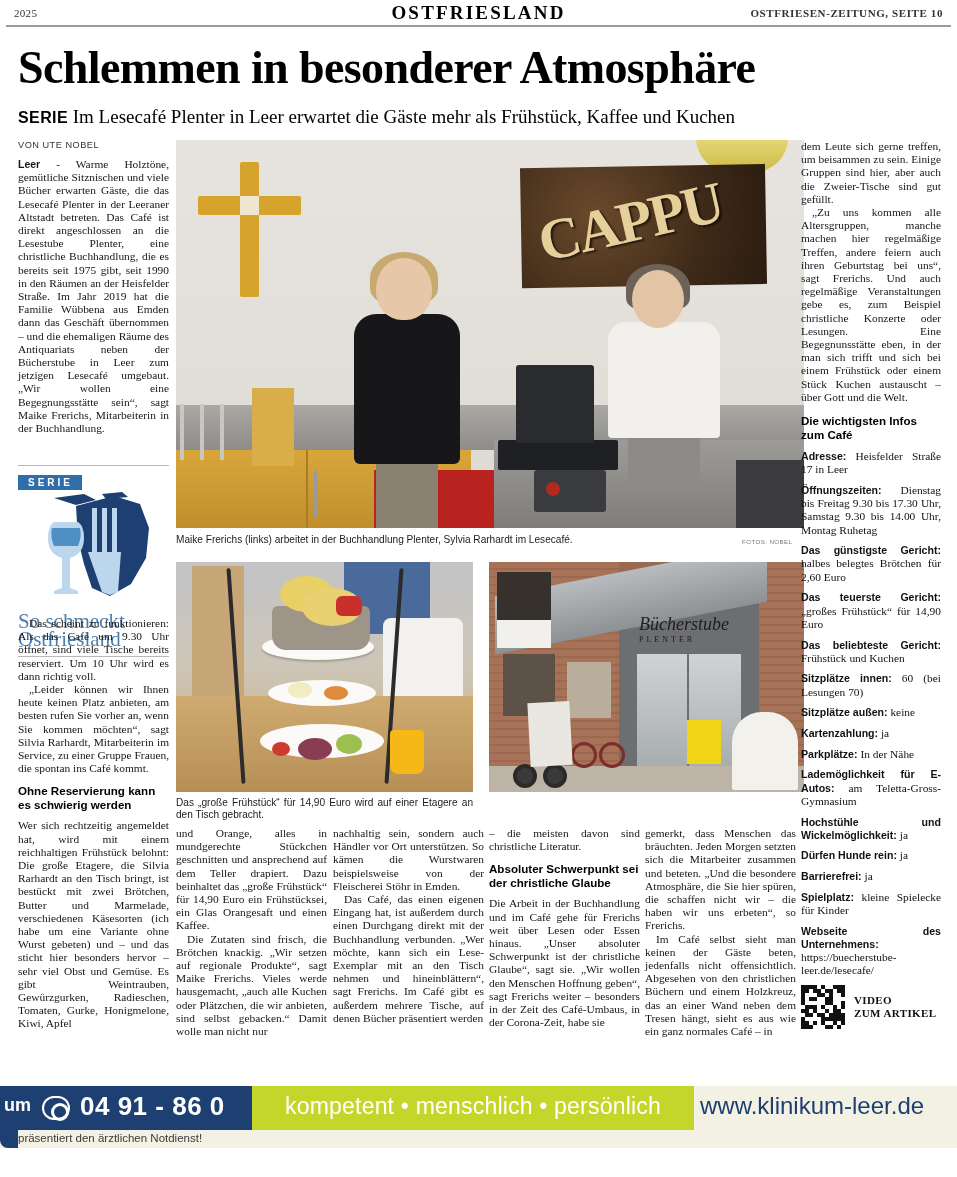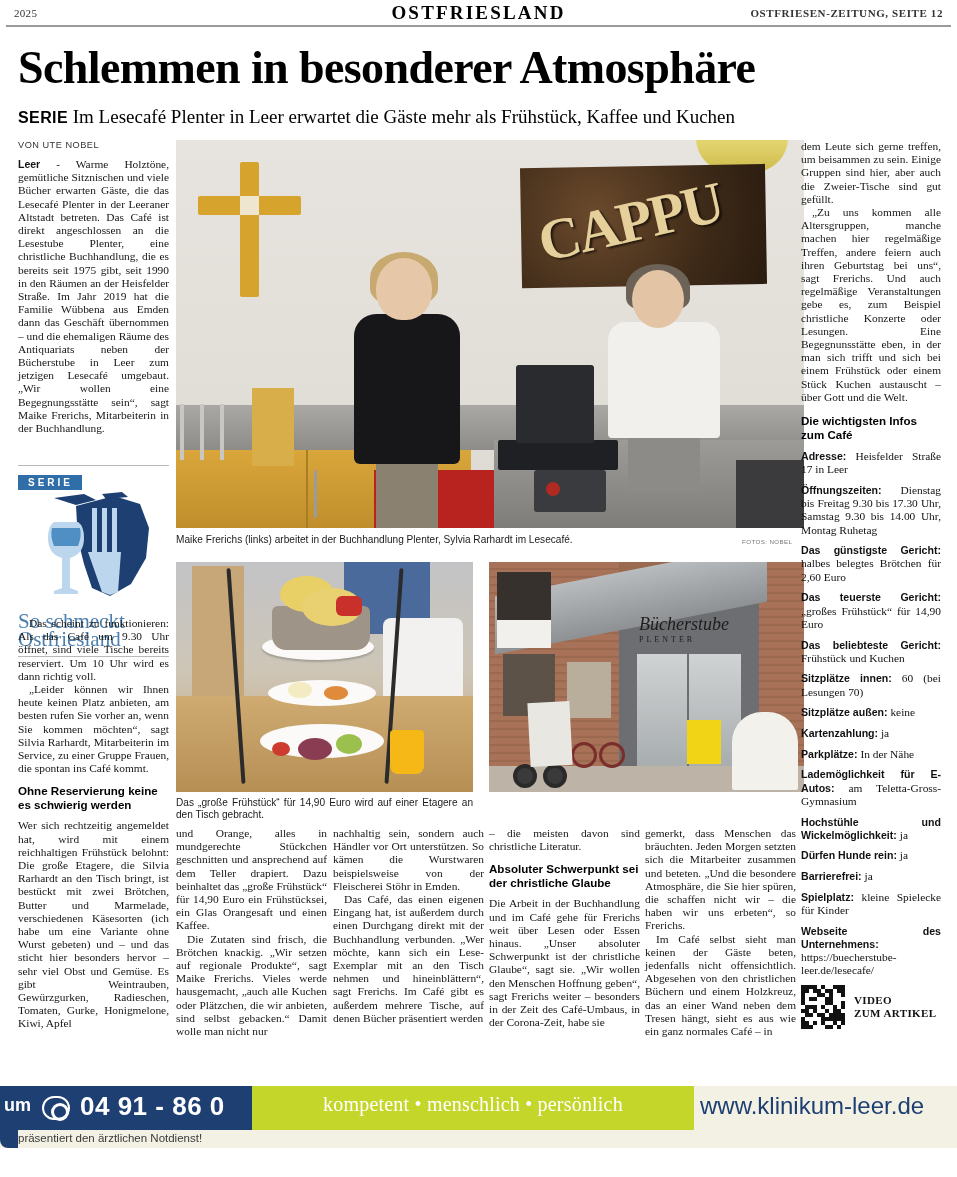--- a/index.html
+++ b/index.html
@@ -247,35 +247,35 @@
   .ad-um { position:absolute; left:4px; top:9px; font-family:"Liberation Sans", sans-serif;
           font-weight:bold; font-size:18px; color:#fff; }
   .ad-phone-icon { position:absolute; left:42px; top:10px; width:28px; height:24px;
           border:2px solid #fff; border-radius:12px; }
   .ad-phone-icon:after{ content:""; position:absolute; left:7px; top:5px; width:12px; height:12px;
           border:3px solid #fff; border-radius:50%; }
   .ad-number { position:absolute; left:80px; top:5px; font-family:"Liberation Sans", sans-serif;
           font-weight:bold; font-size:26px; color:#fff; letter-spacing:.5px;}
   .ad-green { position:absolute; left:252px; top:0; width:442px; height:44px; background:#c5d62b; }
   .ad-green-txt { position:absolute; left:0; right:0; top:7px; text-align:center;
-          font-family:Liberation Serif, serif; font-size:20px; color:#fff; letter-spacing:.2px;}
+          font-family:Liberation Sans, sans-serif; font-size:23px; color:#fff; letter-spacing:.2px;}
   .ad-url { position:absolute; left:700px; top:6px; font-family:"Liberation Sans", sans-serif;
           font-size:24px; color:#1d3f72; }
   .ad-tag { position:absolute; left:18px; top:46px; font-family:"Liberation Sans", sans-serif;
           font-size:11.5px; color:#3a3a3a; }
 </style>
 </head>
 <body>
 
 <div class="page">
 
   <div class="masthead">
     <div class="mh-left">2025</div>
     <div class="mh-center">OSTFRIESLAND</div>
-    <div class="mh-right">OSTFRIESEN-ZEITUNG, SEITE 12</div>
+    <div class="mh-right">OSTFRIESEN-ZEITUNG, SEITE 10</div>
   </div>
   <div class="mh-rule"></div>
 
   <div class="headline">Schlemmen in besonderer Atmosphäre</div>
   <div class="subhead">
     <span class="serie-tag">SERIE</span>
     <span>Im Lesecafé Plenter in Leer erwartet die Gäste mehr als Frühstück, Kaffee und Kuchen</span>
   </div>
 
   <div class="col c1" style="top:140px;">
@@ -306,21 +306,21 @@
       <div>Ostfriesland</div>
     </div>
     <div class="serie-rule-bot"></div>
   </div>
 
   <div class="col c1" style="top:617px;">
     <div class="body-text">
       <p>Das scheint zu funktionieren: Als das Café um 9.30 Uhr öffnet, sind viele Tische bereits reserviert. Um 10 Uhr wird es dann richtig voll.</p>
       <p>„Leider können wir Ihnen heute keinen Platz anbieten, am besten rufen Sie vorher an, wenn Sie kommen möchten“, sagt Silvia Rarhardt, Mitarbeiterin im Service, zu einer Gruppe Frauen, die spontan ins Café kommt.</p>
     </div>
-    <div class="sub-bold">Ohne Reservierung keine es schwierig werden</div>
+    <div class="sub-bold">Ohne Reservierung kann es schwierig werden</div>
     <div class="body-text">
       <p class="noindent">Wer sich rechtzeitig angemeldet hat, wird mit einem reichhaltigen Frühstück belohnt: Die große Etagere, die Silvia Rarhardt an den Tisch bringt, ist bestückt mit zwei Brötchen, Butter und Marmelade, verschiedenen Käsesorten (ich habe um eine Variante ohne Wurst gebeten) und – und das sticht hier besonders hervor – sehr viel Obst und Gemüse. Es gibt Weintrauben, Gewürzgurken, Radieschen, Tomaten, Gurke, Honigmelone, Kiwi, Apfel</p>
     </div>
   </div>
 
   <div class="photo" id="photo-main">
     <div class="p1-wall"></div>
     <div class="p1-lamp"></div>
     <div class="p1-cross-v"></div>
     <div class="p1-cross-h"></div>

